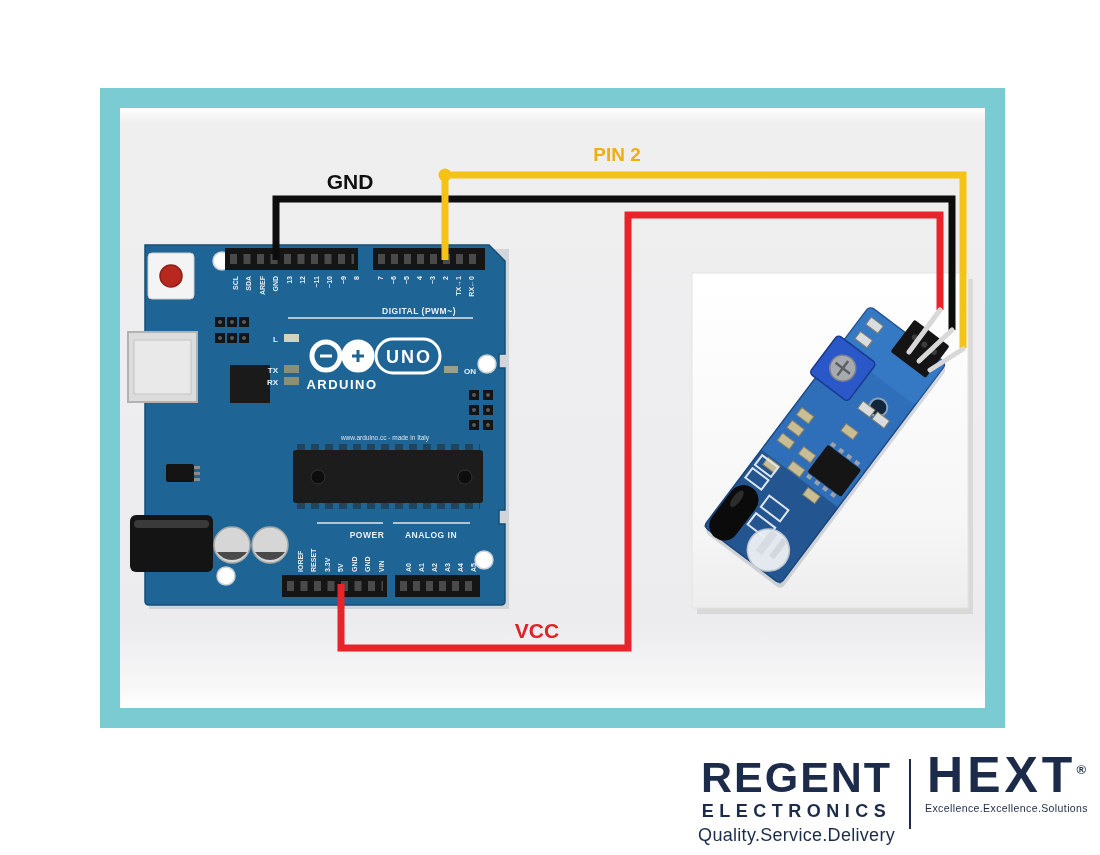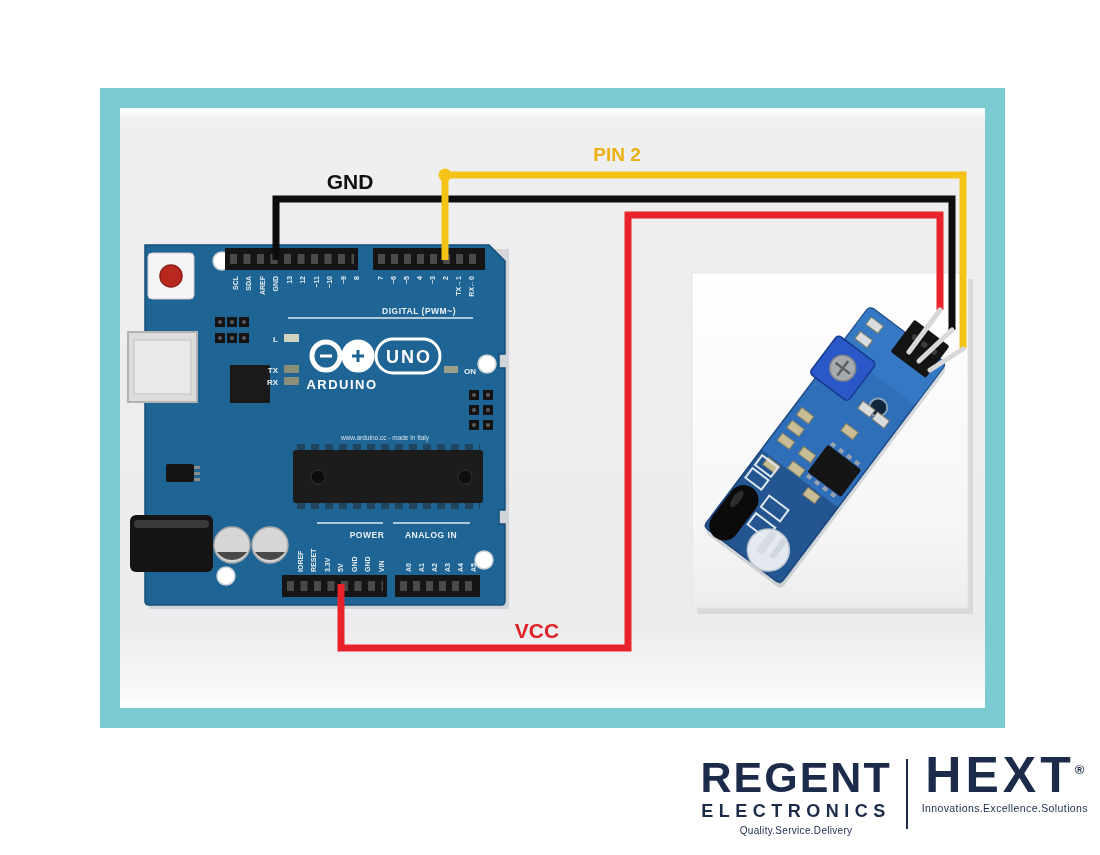--- a/index.html
+++ b/index.html
@@ -29,21 +29,21 @@
   .lbl-vcc { font-size:21px; font-weight:bold; fill:#e02127; }
   .wire { fill:none; stroke-width:7px; stroke-linejoin:miter; }
 
   .branding {
     position:absolute; top:750px; right:12px; display:flex;
     align-items:flex-start; gap:14px; color:#1c2b4a;
   }
   .regent-block { text-align:center; padding-top:7px; }
   .regent-name { font-size:43px; font-weight:800; letter-spacing:2px; line-height:0.95; }
   .regent-sub  { font-size:18px; font-weight:bold; letter-spacing:5.5px; margin-top:3px; }
-  .regent-tag  { font-size:10px; font-weight:500; margin-top:3px; letter-spacing:0.3px; }
+  .regent-tag  { font-size:18px; font-weight:500; margin-top:3px; letter-spacing:0.3px; }
   .logo-divider { width:2px; height:70px; background:#1c2b4a; margin-top:9px; }
   .hext-block { text-align:center; padding-top:2px; }
   .hext-name { font-size:50px; font-weight:800; letter-spacing:4px; line-height:0.95; }
   .hext-reg  { font-size:13px; font-weight:bold; vertical-align:super; letter-spacing:0; }
   .hext-tag  { font-size:10.5px; font-weight:500; margin-top:2px; letter-spacing:0.4px; }
 </style>
 </head>
 <body>
 
 <div class="frame">
@@ -318,15 +318,15 @@
 
 <div class="branding">
   <div class="regent-block">
     <div class="regent-name">REGENT</div>
     <div class="regent-sub">ELECTRONICS</div>
     <div class="regent-tag">Quality.Service.Delivery</div>
   </div>
   <div class="logo-divider"></div>
   <div class="hext-block">
     <div class="hext-name"><span>HEXT</span><span class="hext-reg">®</span></div>
-    <div class="hext-tag">Innovations.Excellence.Solutions</div>
+    <div class="hext-tag">Excellence.Excellence.Solutions</div>
   </div>
 </div>
 
 </body></html>

